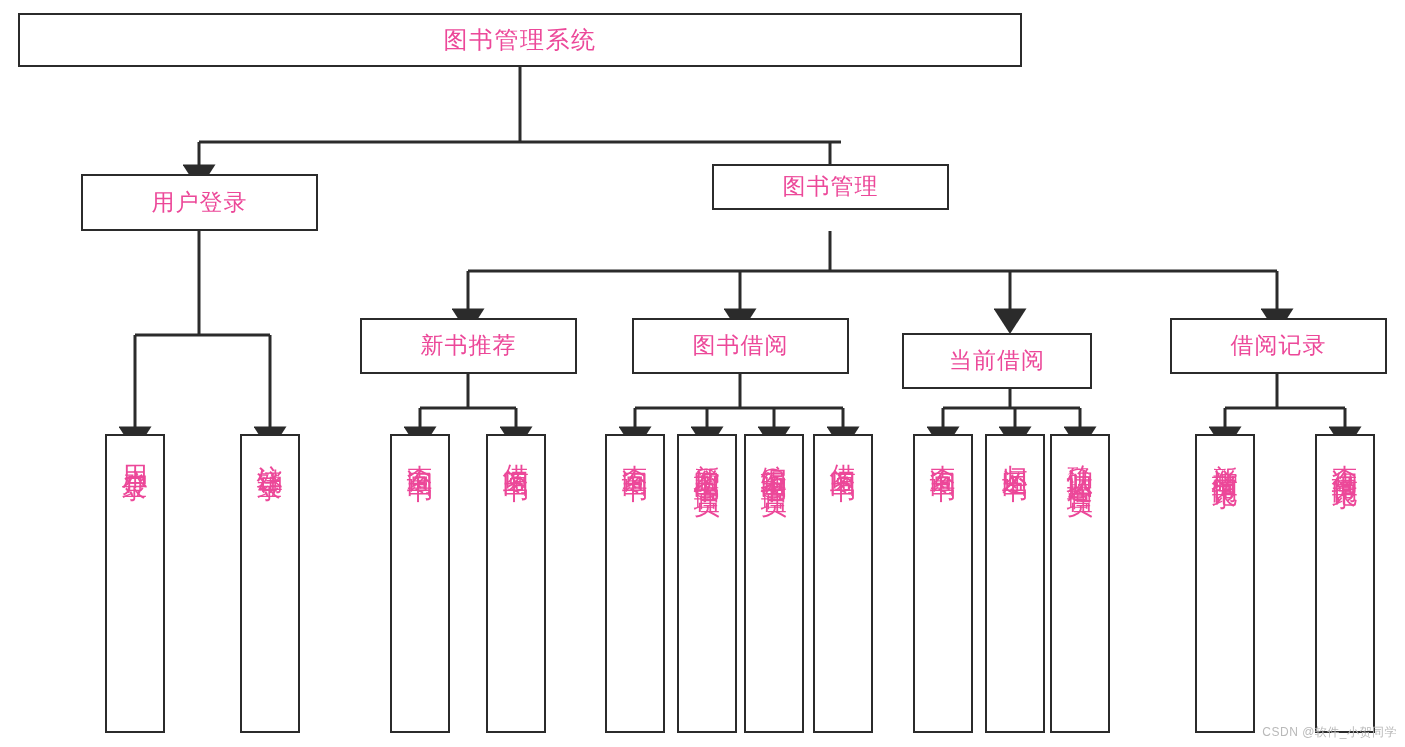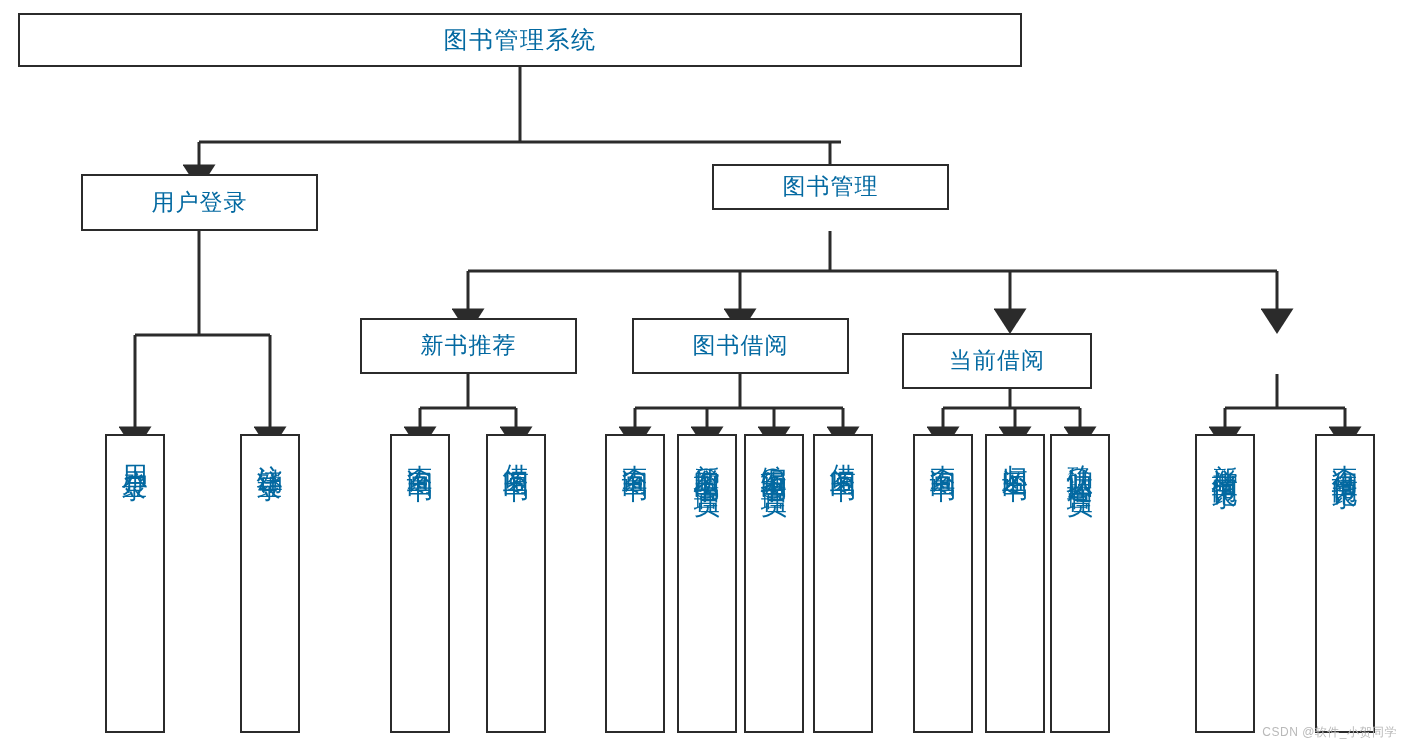--- a/index.html
+++ b/index.html
@@ -27,21 +27,21 @@
     pointer-events: none;
   }
   .node {
     position: absolute;
     box-sizing: border-box;
     background: #ffffff;
     border: 2.5px solid #2b2b2b;
     display: flex;
     align-items: center;
     justify-content: center;
-    color: #0369a1;
+    color: #ec4899;
     z-index: 2;
   }
   .node .label {
     display: block;
     text-align: center;
     line-height: 1.12;
     white-space: nowrap;
   }
   
   .node.horiz .label {
@@ -144,20 +144,23 @@
 
   <div class="node horiz" style="left:632px; top:318px; width:217px; height:56px;">
     <span class="label">图书借阅</span>
   </div>
   <div class="node horiz" style="left:360px; top:318px; width:217px; height:56px;">
     <span class="label">新书推荐</span>
   </div>
   <div class="node horiz" style="left:902px; top:333px; width:190px; height:56px;">
     <span class="label">当前借阅</span>
   </div>
+  <div class="node horiz" style="left:1170px; top:318px; width:217px; height:56px;">
+    <span class="label">借阅记录</span>
+  </div>
 
   <div class="node vert" style="left:105px; top:434px; width:60px; height:299px;">
     <span class="label">用户登录</span>
   </div>
   <div class="node vert" style="left:240px; top:434px; width:60px; height:299px;">
     <span class="label">注销登录</span>
   </div>
 
   <div class="node vert" style="left:390px; top:434px; width:60px; height:299px;">
     <span class="label">查询图书</span>

